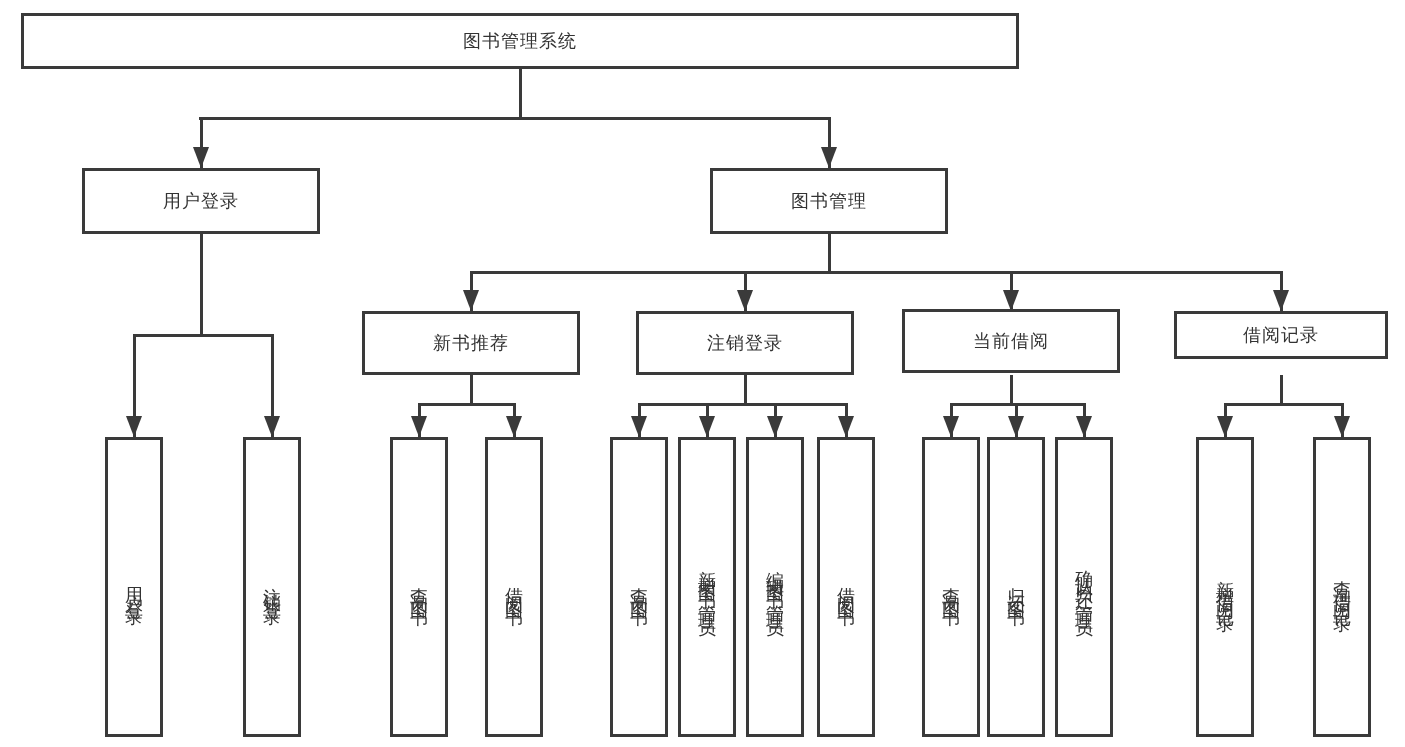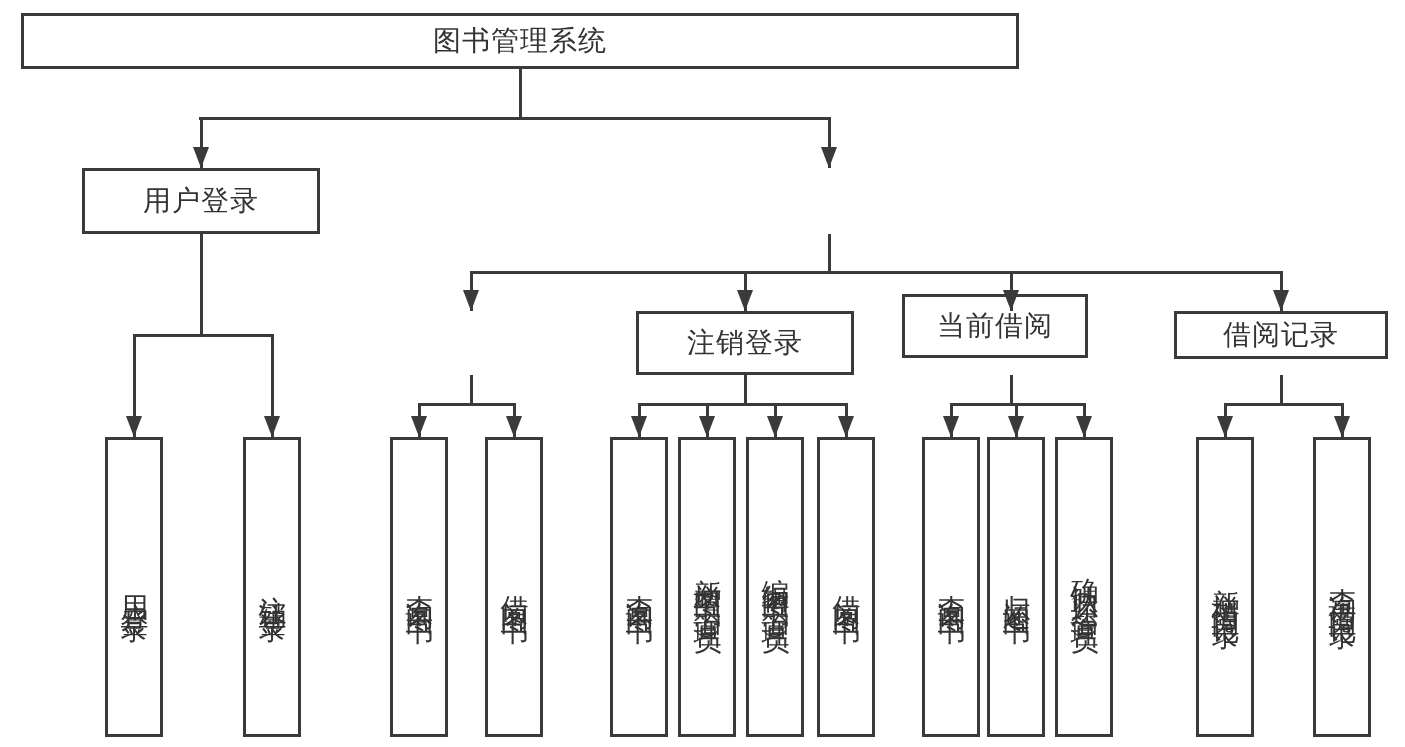--- a/index.html
+++ b/index.html
@@ -4,21 +4,21 @@
 <style>
   html,body{margin:0;padding:0;background:#ffffff;}
   .canvas{
     position:relative;width:1405px;height:747px;background:#ffffff;
     font-family:"Liberation Sans","DejaVu Sans",sans-serif;overflow:hidden;
   }
   .box{
     position:absolute;box-sizing:border-box;background:#ffffff;
     border:3px solid #3a3a3a;color:#333333;
     display:flex;align-items:center;justify-content:center;
-    font-size:28px;letter-spacing:1px;
+    font-size:18px;letter-spacing:1px;
   }
   .vbox{
     writing-mode:vertical-rl;text-orientation:mixed;
     letter-spacing:7px;line-height:1;padding:6px 0;
   }
   .hline,.vline{position:absolute;background:#3a3a3a;}
   .hline{height:3px;}
   .vline{width:3px;}
   .arrow{position:absolute;width:3px;background:#3a3a3a;}
   .arrow i{
@@ -34,23 +34,25 @@
   }
 </style>
 </head>
 <body>
 
 <div class="canvas">
 
   <div class="box" style="left:21px;top:13px;width:998px;height:56px">图书管理系统</div>
 
   <div class="box" style="left:82px;top:168px;width:238px;height:66px">用户登录</div>
+  <div class="box" style="left:710px;top:168px;width:238px;height:66px">图书管理</div>
 
+  <div class="box" style="left:362px;top:311px;width:218px;height:64px">新书推荐</div>
   <div class="box" style="left:636px;top:311px;width:218px;height:64px">注销登录</div>
-  <div class="box" style="left:902px;top:294px;width:186px;height:64px">当前借阅</div>
+  <div class="box" style="left:902px;top:309px;width:218px;height:64px">当前借阅</div>
   <div class="box" style="left:1174px;top:311px;width:214px;height:48px">借阅记录</div>
 
   <div class="box vbox" style="left:105px;top:437px;width:58px;height:300px">用户登录</div>
   <div class="box vbox" style="left:243px;top:437px;width:58px;height:300px">注销登录</div>
 
   <div class="box vbox" style="left:390px;top:437px;width:58px;height:300px">查询图书</div>
   <div class="box vbox" style="left:485px;top:437px;width:58px;height:300px">借阅图书</div>
 
   <div class="box vbox" style="left:610px;top:437px;width:58px;height:300px">查询图书</div>
   <div class="box vbox" style="left:678px;top:437px;width:58px;height:300px">新增图书（管理员）</div>

